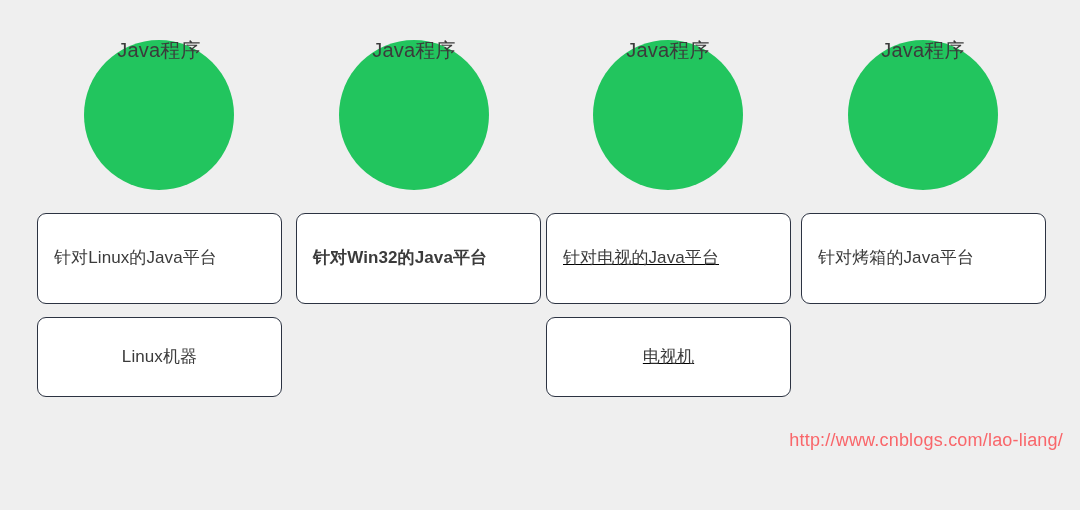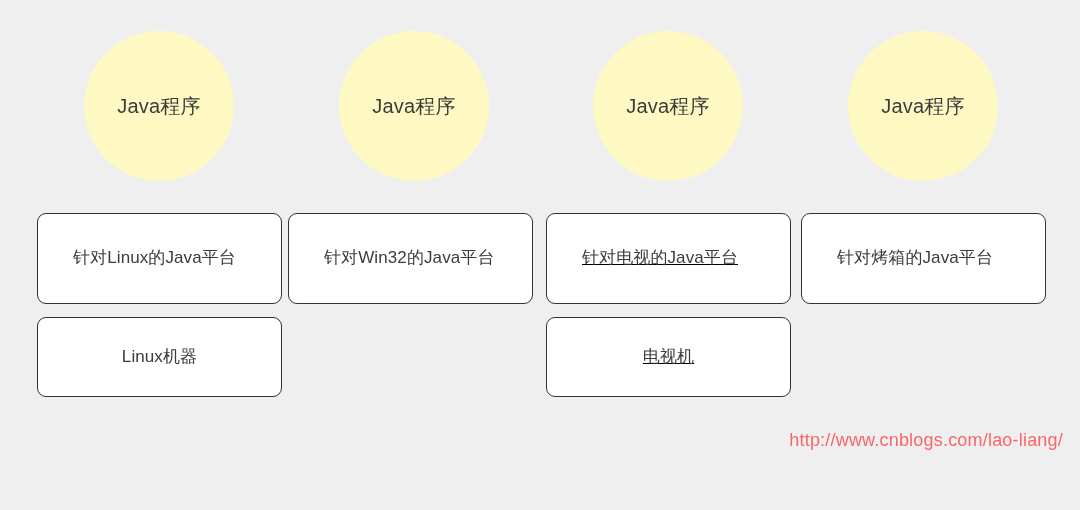--- a/index.html
+++ b/index.html
@@ -18,25 +18,25 @@
     width: 1080px;
     height: 510px;
   }
 
   
   .circle {
     position: absolute;
     width: 150px;
     height: 150px;
     border-radius: 50%;
-    background: #fef9c3;
+    background: #22c55e;
     display: flex;
-    align-items: center;
+    align-items: flex-start;
     justify-content: center;
-    top: 31px;
+    top: 40px;
   }
   .circle-label {
     font-size: 20px;
     color: #3b3b3b;
     line-height: 1;
     letter-spacing: 0.2px;
     white-space: nowrap;
   }
 
   
@@ -47,38 +47,38 @@
     border: 1.6px solid #2c3342;
     border-radius: 9px;
     display: flex;
     align-items: center;
     width: 245px;
   }
   .row1 {
     top: 213px;
     height: 91px;
     justify-content: flex-start;
-    padding-left: 35px;
+    padding-left: 16px;
   }
   .row2 {
     top: 317px;
     height: 80px;
     justify-content: center;
   }
   .box-label {
     font-size: 17px;
     color: #3b3b3b;
     line-height: 1.2;
     white-space: nowrap;
     letter-spacing: 0.1px;
   }
 
   
   .col0 { left: 37px; }
-  .col1 { left: 288px; }
+  .col1 { left: 296px; font-weight: bold; }
   .col2 { left: 546px; text-decoration: underline; }
   .col3 { left: 801px; }
 
   .circ0 { left: 84px; }
   .circ1 { left: 339px; }
   .circ2 { left: 593px; }
   .circ3 { left: 848px; }
 
   
   #url-text {

